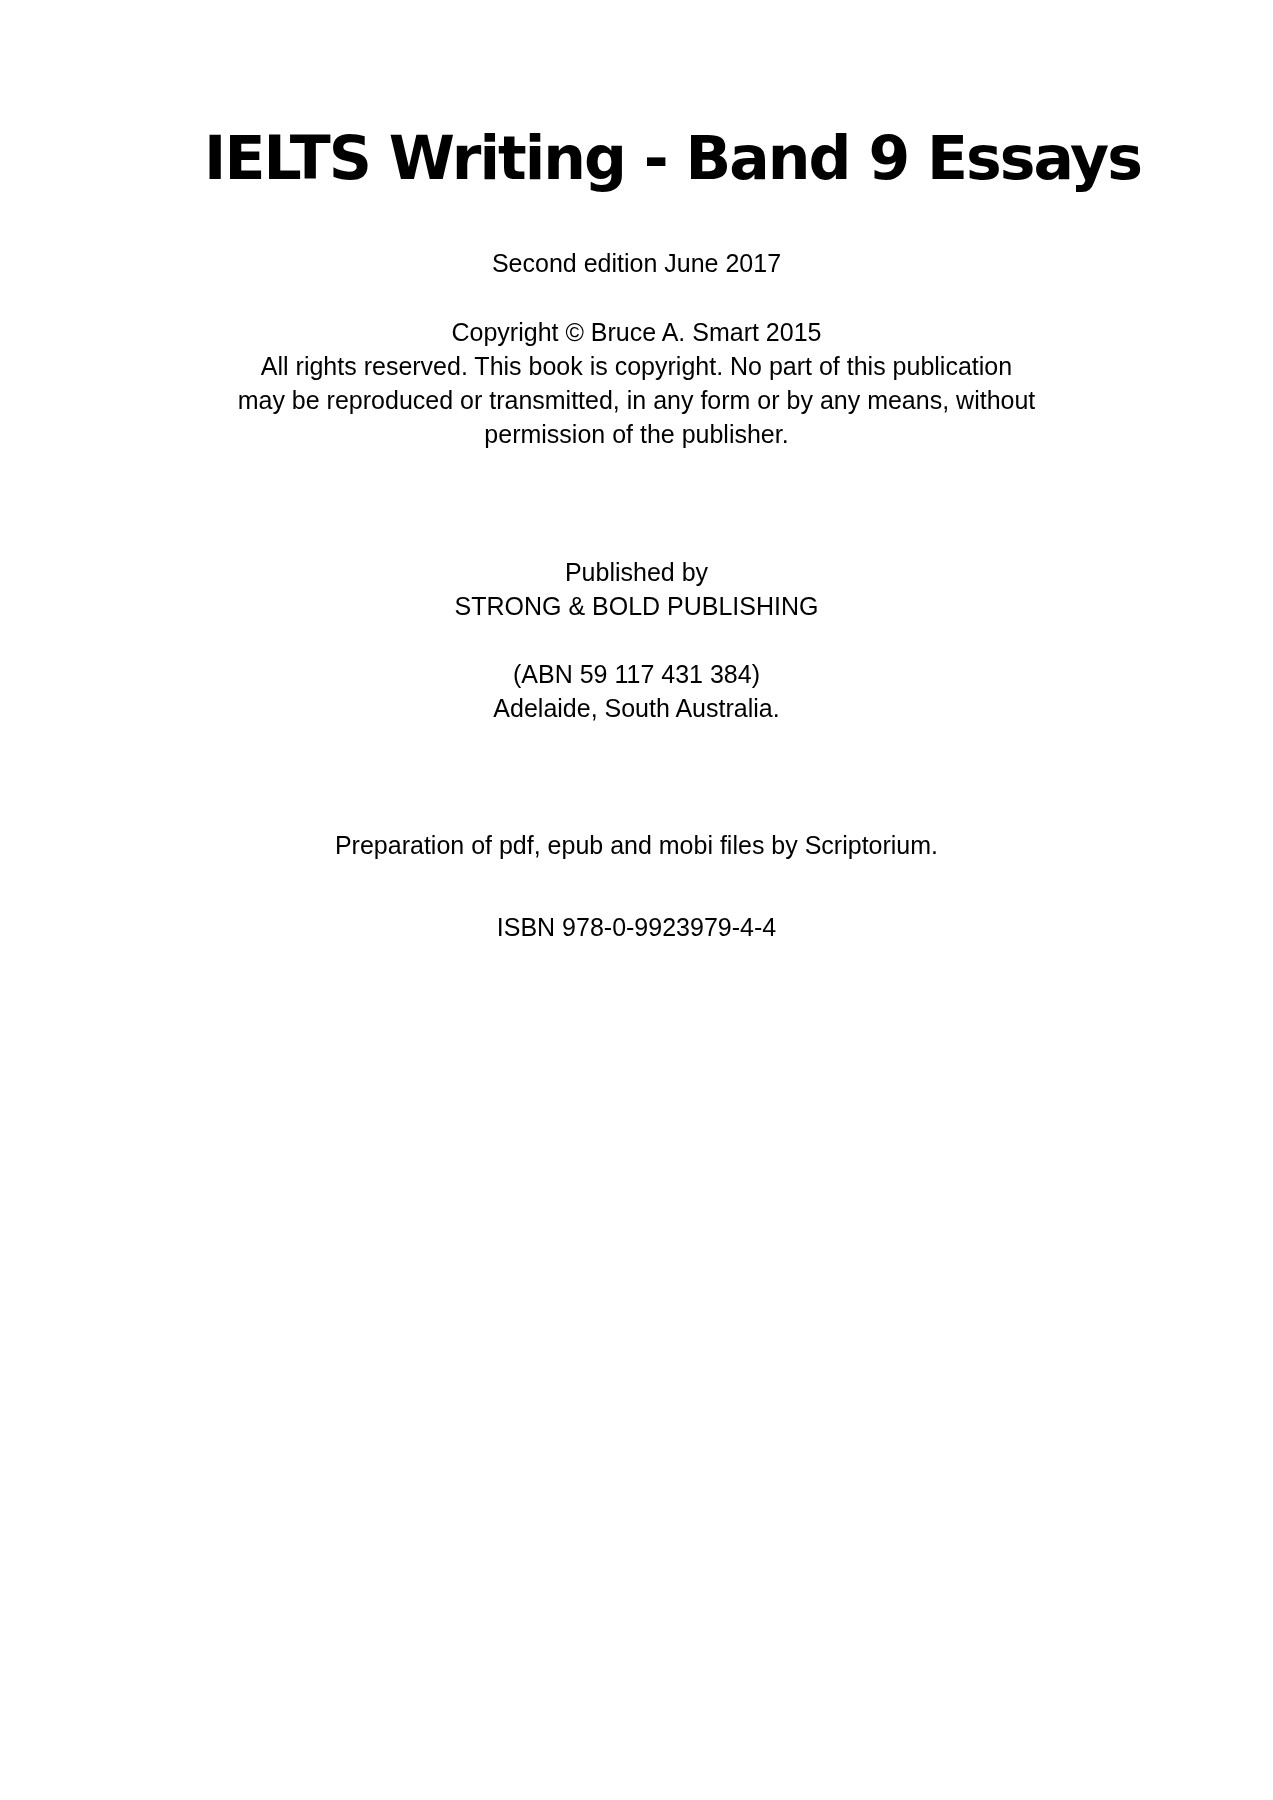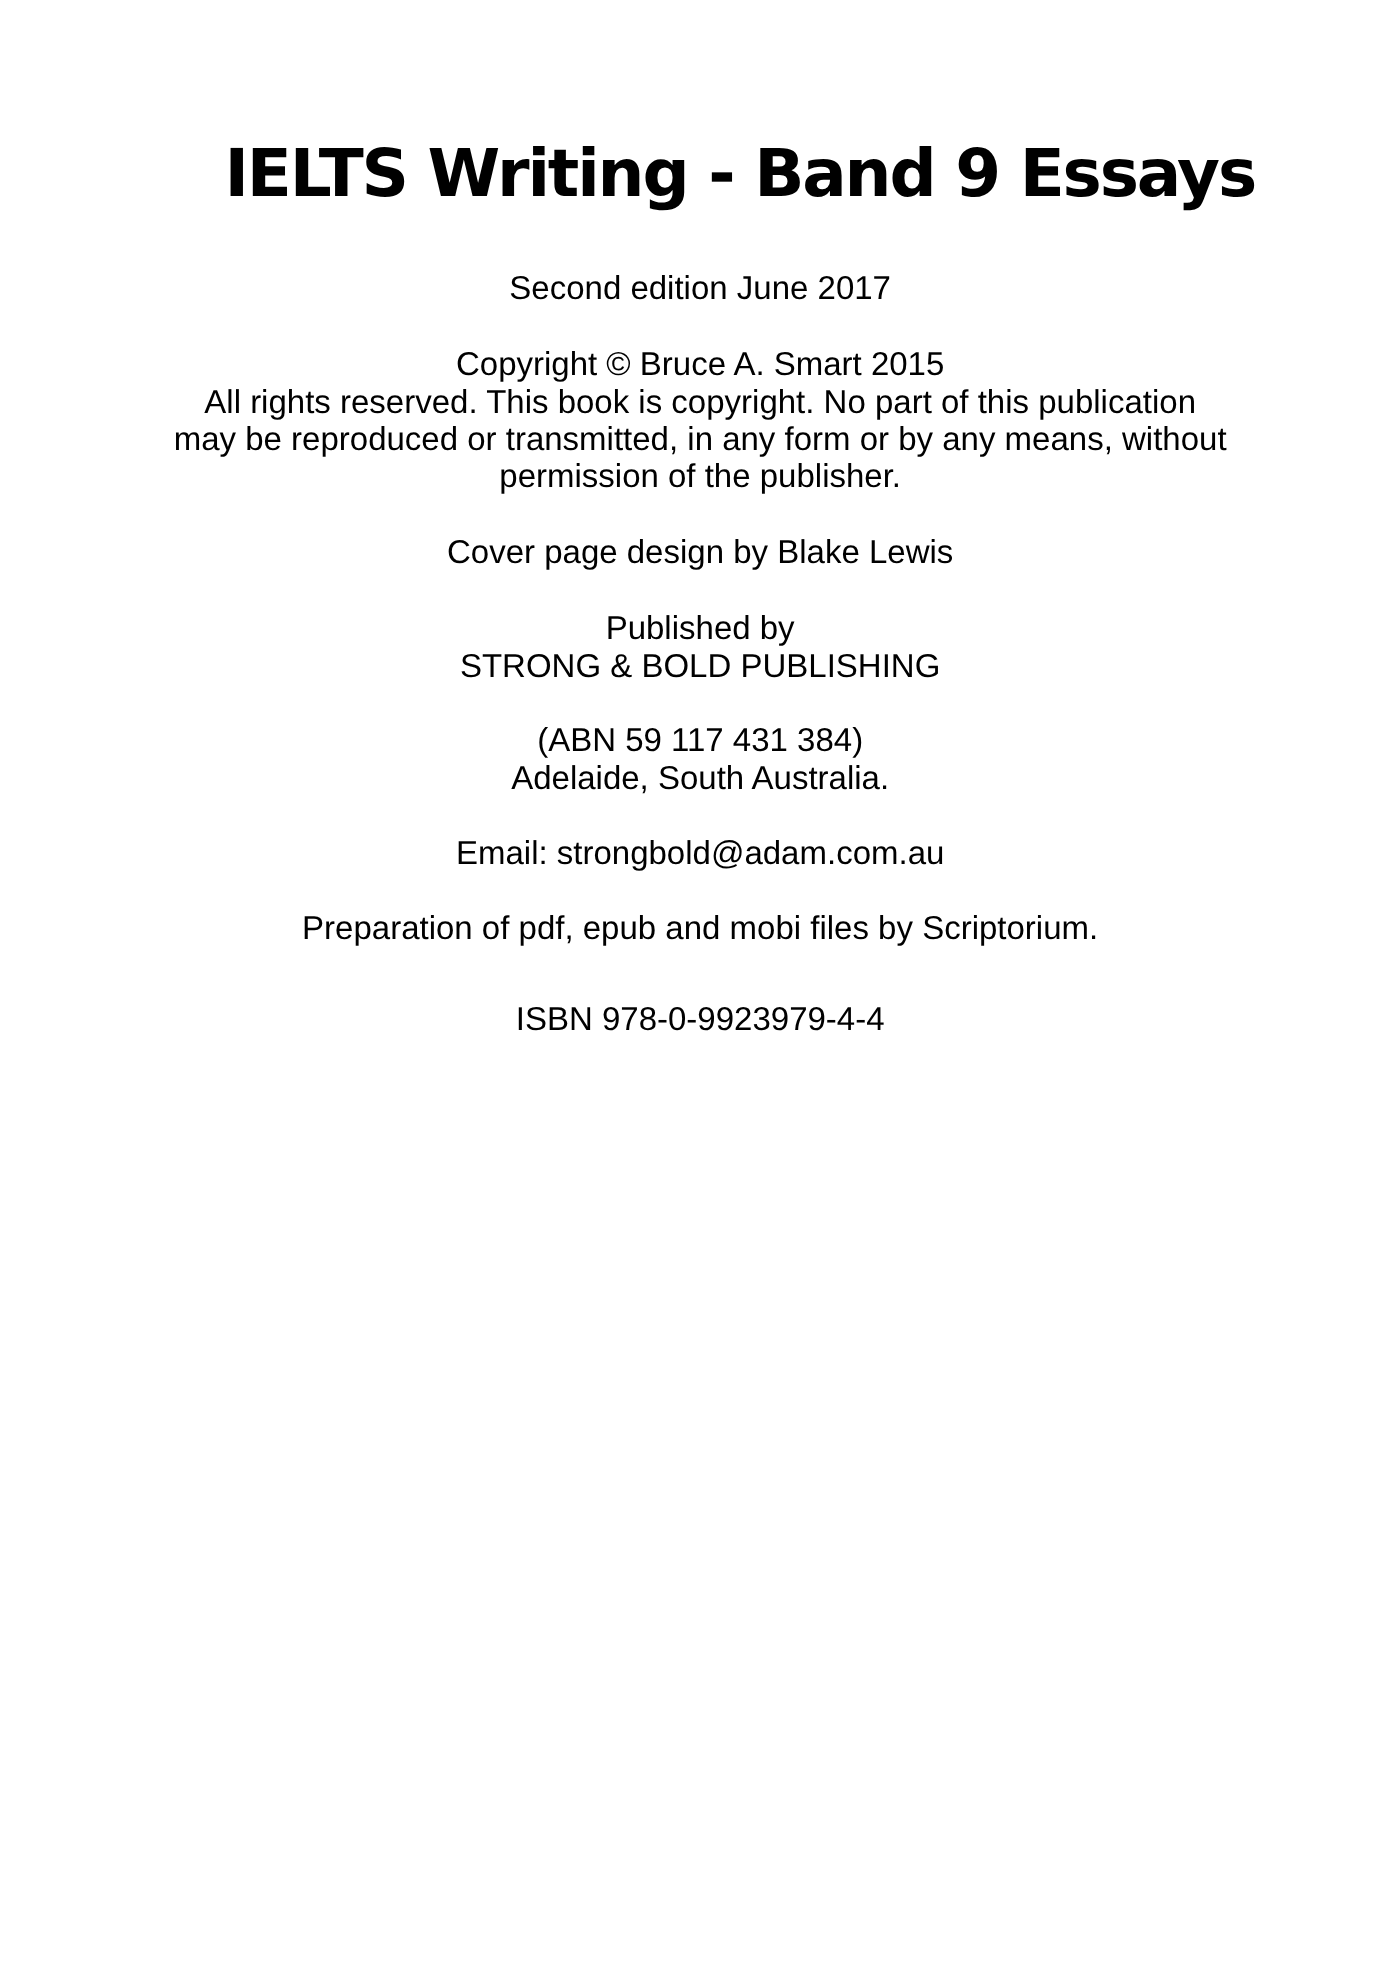--- a/index.html
+++ b/index.html
@@ -35,45 +35,43 @@
       line-height: 72px;
       letter-spacing: -2px;
       margin: 0;
       padding-left: 36px;
     }
     .line {
       position: absolute;
       left: 0;
       width: 1273px;
       text-align: center;
-      font-size: 30px;
+      font-size: 25px;
       line-height: 34px;
       white-space: nowrap;
       margin: 0;
     }
   </style>
 </head>
 <body>
 
 <div class="page">
 
   <h1 class="title">IELTS Writing - Band 9 Essays</h1>
 
   <p class="line" style="top:246px">Second edition June 2017</p>
 
   <p class="line" style="top:315px">Copyright © Bruce A. Smart 2015</p>
   <p class="line" style="top:349px">All rights reserved. This book is copyright. No part of this publication</p>
   <p class="line" style="top:383px">may be reproduced or transmitted, in any form or by any means, without</p>
   <p class="line" style="top:417px">permission of the publisher.</p>
 
-  <p class="line" style="top:486px">Cover page design by Blake Lewis</p>
 
   <p class="line" style="top:589px">STRONG &amp; BOLD PUBLISHING</p>
   <p class="line" style="top:555px">Published by</p>
   <p class="line" style="top:657px">(ABN 59 117 431 384)</p>
   <p class="line" style="top:691px">Adelaide, South Australia.</p>
-  <p class="line" style="top:759px">Email: strongbold@adam.com.au</p>
 
   <p class="line" style="top:828px">Preparation of pdf, epub and mobi files by Scriptorium.</p>
 
   <p class="line" style="top:910px">ISBN 978-0-9923979-4-4</p>
 
 </div>
 
 </body></html>

